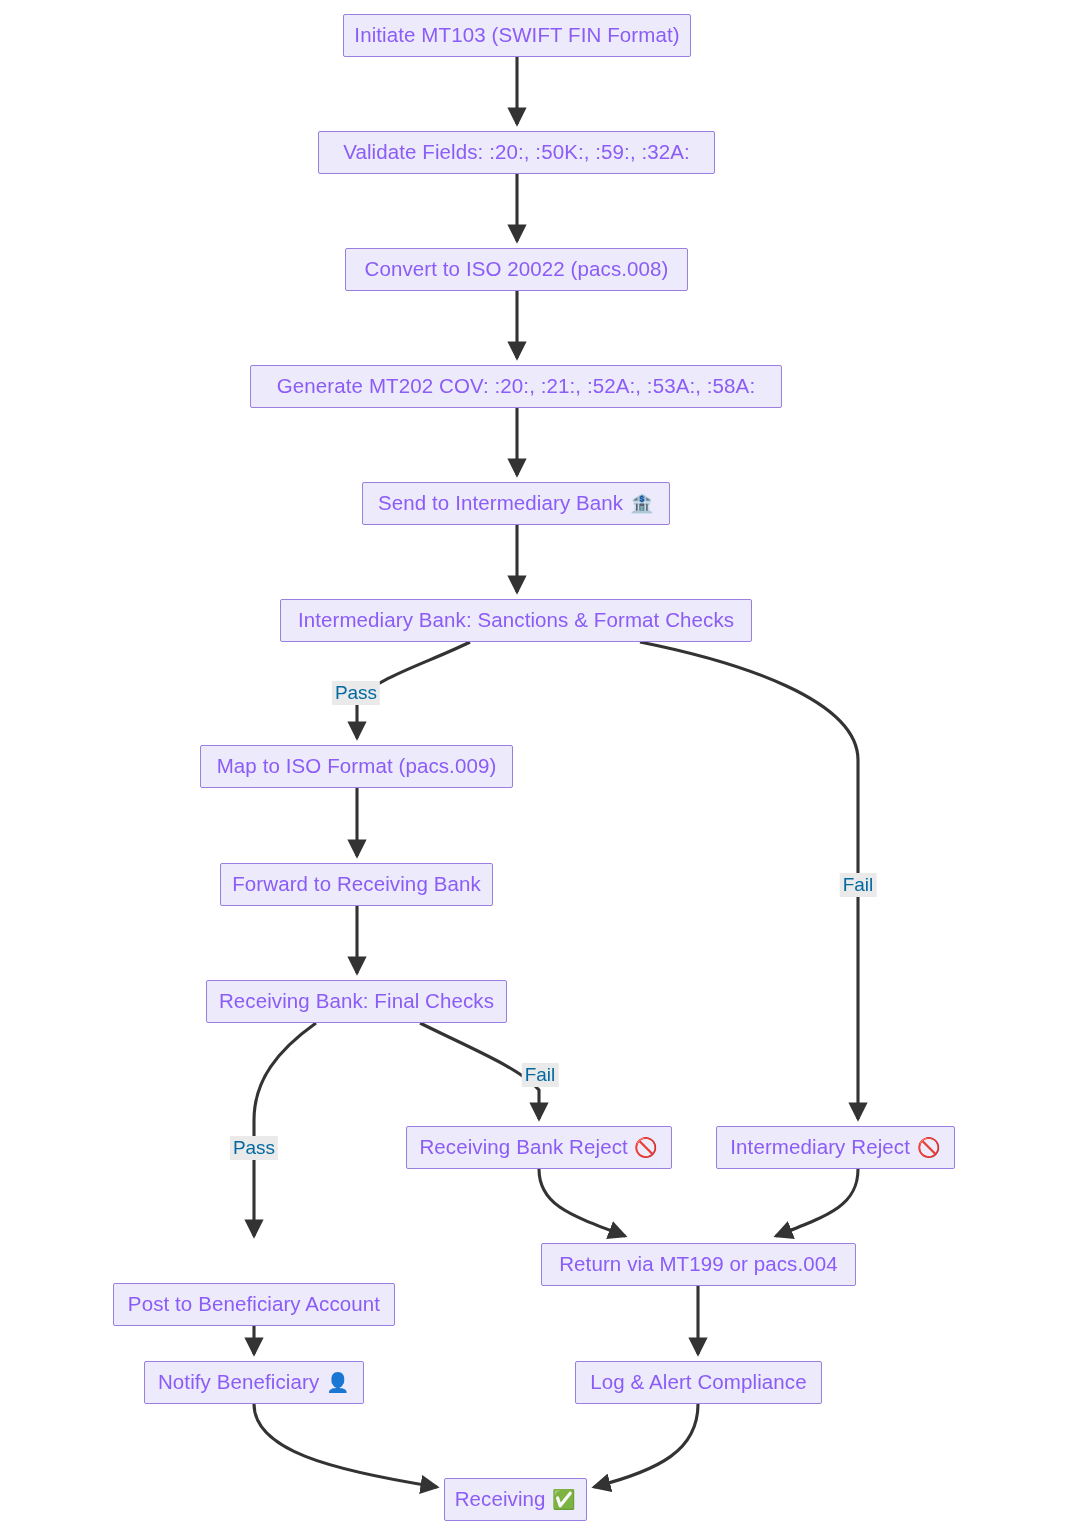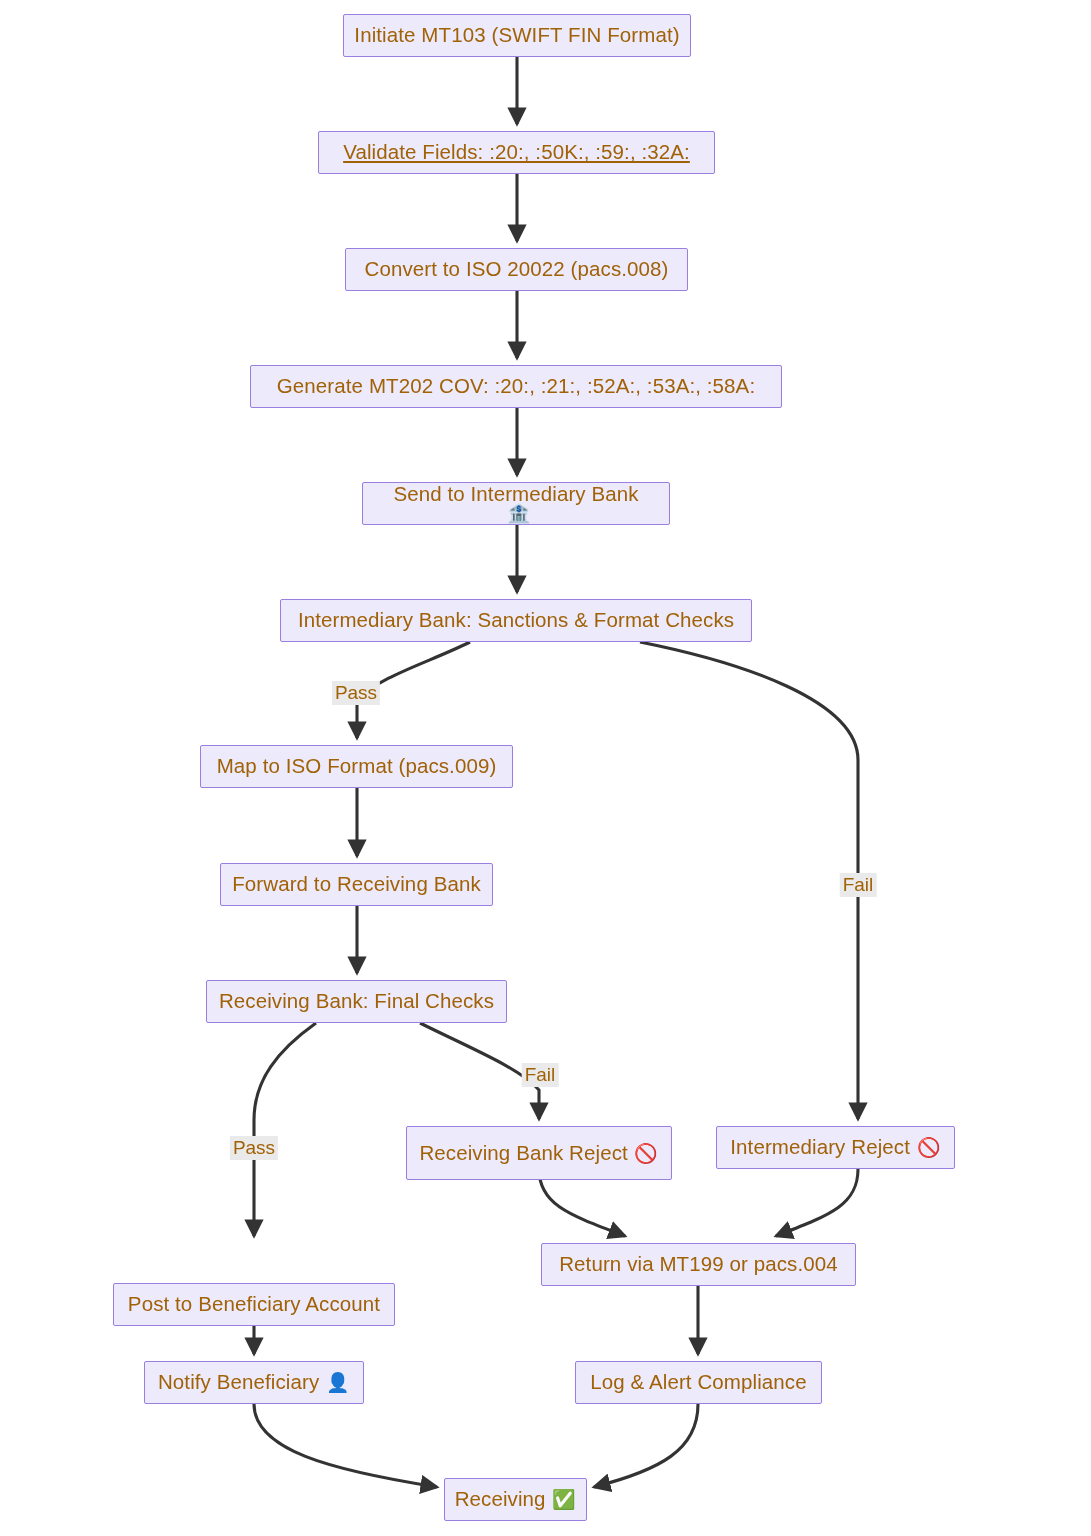--- a/index.html
+++ b/index.html
@@ -24,33 +24,33 @@
     width: 1091px;
     height: 1536px;
     pointer-events: none;
   }
   .node {
     position: absolute;
     box-sizing: border-box;
     background: #ECEAFB;
     border: 1.4px solid #9A7FE0;
     border-radius: 2px;
-    color: #a16207;
+    color: #8b5cf6;
     font-size: 20.5px;
     line-height: 1;
     display: flex;
     align-items: center;
     justify-content: center;
     white-space: nowrap;
     letter-spacing: 0.1px;
   }
   .edge-label {
     position: absolute;
     background: #EAEAEA;
-    color: #a16207;
+    color: #0369a1;
     font-size: 19px;
     line-height: 1.15;
     padding: 1px 3px;
     white-space: nowrap;
     transform: translateX(-50%);
   }
   .emoji {
     font-family: "DejaVu Sans", sans-serif;
     margin-left: 7px;
     font-size: 19px;
@@ -102,54 +102,54 @@
       <path d="M 254 1404 C 254 1450 330 1470 437 1487"></path>
 
       <path d="M 698 1404 C 698 1450 660 1470 594 1487"></path>
     </g>
   </svg>
 
   <div class="node" style="left:343px; top:14px; width:348px; height:43px;">
     <span>Initiate MT103 (SWIFT FIN Format)</span>
   </div>
 
-  <div class="node" style="left:318px; top:131px; width:397px; height:43px;text-decoration:underline;">
+  <div class="node" style="left:318px; top:131px; width:397px; height:43px;">
     <span>Validate Fields: :20:, :50K:, :59:, :32A:</span>
   </div>
 
   <div class="node" style="left:345px; top:248px; width:343px; height:43px;">
     <span>Convert to ISO 20022 (pacs.008)</span>
   </div>
 
   <div class="node" style="left:250px; top:365px; width:532px; height:43px;align-items:center;">
     <span>Generate MT202 COV: :20:, :21:, :52A:, :53A:, :58A:</span>
   </div>
 
-  <div class="node" style="left:362px; top:482px; width:308px; height:43px;flex-direction:column;">
+  <div class="node" style="left:362px; top:482px; width:308px; height:43px;">
     <span>Send to Intermediary Bank</span>
     <span class="emoji">🏦</span>
   </div>
 
   <div class="node" style="left:280px; top:599px; width:472px; height:43px;">
     <span>Intermediary Bank: Sanctions &amp; Format Checks</span>
   </div>
 
   <div class="node" style="left:200px; top:745px; width:313px; height:43px;">
     <span>Map to ISO Format (pacs.009)</span>
   </div>
 
   <div class="node" style="left:220px; top:863px; width:273px; height:43px;">
     <span>Forward to Receiving Bank</span>
   </div>
 
   <div class="node" style="left:206px; top:980px; width:301px; height:43px;">
     <span>Receiving Bank: Final Checks</span>
   </div>
 
-  <div class="node" style="left:406px; top:1126px; width:266px; height:54px;align-items:center;">
+  <div class="node" style="left:406px; top:1126px; width:266px; height:43px;align-items:center;">
     <span>Receiving Bank Reject</span>
     <span class="emoji">🚫</span>
   </div>
 
   <div class="node" style="left:716px; top:1126px; width:239px; height:43px;text-align:center;">
     <span>Intermediary Reject</span>
     <span class="emoji">🚫</span>
   </div>
 
   <div class="node" style="left:113px; top:1243px; width:282px; height:43px;margin-top:40px;">

